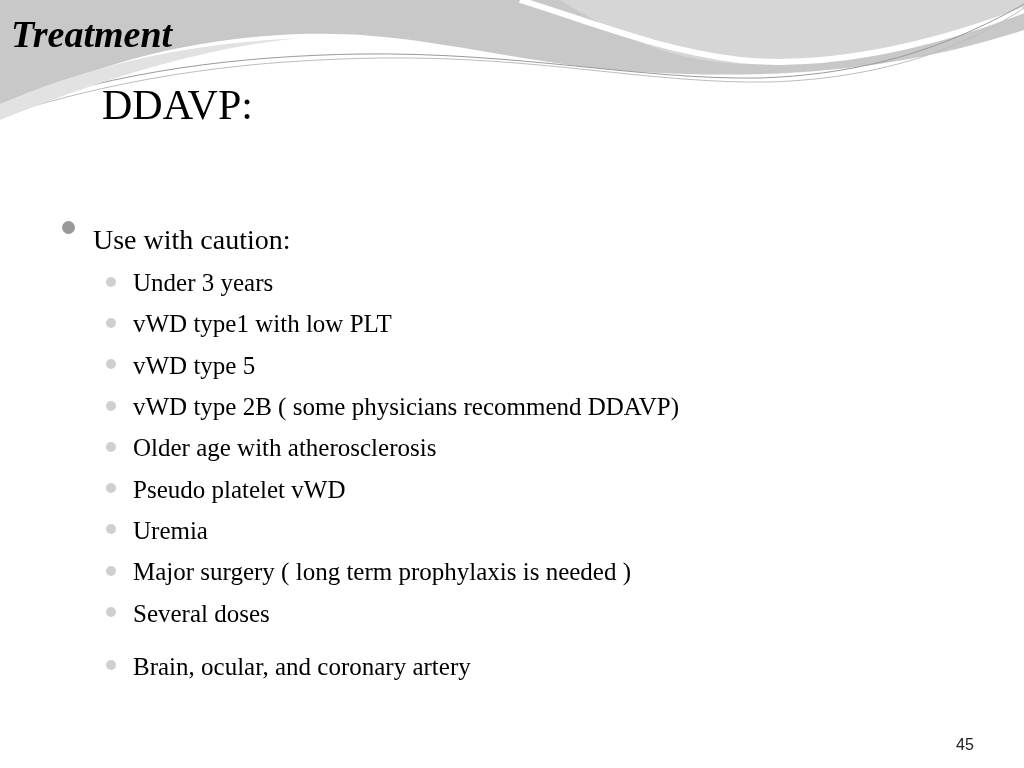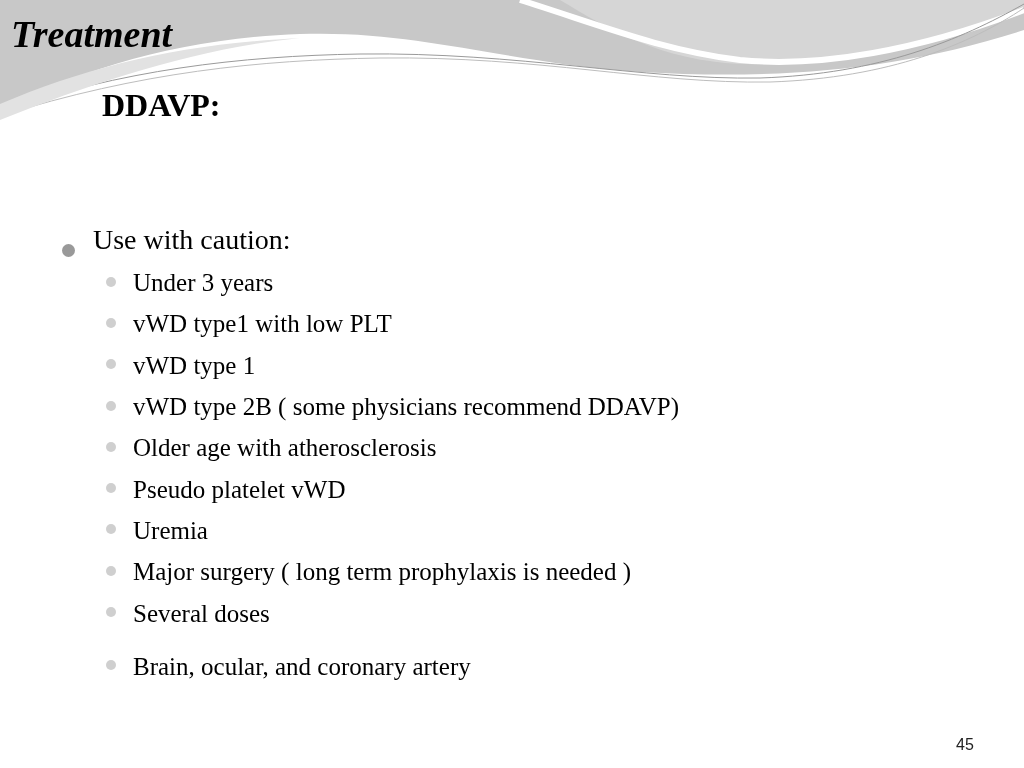--- a/index.html
+++ b/index.html
@@ -10,25 +10,25 @@
     color: #000;
   }
   .swoosh { position: absolute; left: 0; top: 0; width: 1024px; height: 130px; }
   .treatment {
     position: absolute; left: 11px; top: 12px;
     font-size: 38px; font-weight: bold; font-style: italic;
     letter-spacing: 0px; line-height: 44px;
   }
   .title {
     position: absolute; left: 102px; top: 80px;
-    font-size: 32px; font-weight: bold; line-height: 50px;
+    font-size: 42px; font-weight: normal; line-height: 50px;
   }
   .l1 {
     position: absolute; left: 60px; top: 222px;
-    display: flex; align-items: flex-end;
+    display: flex; align-items: flex-start;
     font-size: 28px; line-height: 36px;
   }
   .dot1 {
     width: 13px; height: 13px; border-radius: 50%; background: #999999;
     margin-right: 18px; margin-left: 2px; position: relative; top: -1px;
   }
   .l2list { position: absolute; left: 106px; top: 262px; font-family: Liberation Serif, serif; }
   .l2 {
     display: flex; align-items: center;
     font-size: 25px; height: 41.3px; line-height: 41px;
@@ -68,21 +68,21 @@
   <div class="l2">
     <span class="dot2"></span>
     <span>Under 3 years</span>
   </div>
   <div class="l2">
     <span class="dot2"></span>
     <span>vWD type1 with low PLT</span>
   </div>
   <div class="l2">
     <span class="dot2"></span>
-    <span>vWD type 1</span>
+    <span>vWD type 5</span>
   </div>
   <div class="l2">
     <span class="dot2"></span>
     <span>vWD type 2B ( some physicians recommend DDAVP)</span>
   </div>
   <div class="l2">
     <span class="dot2"></span>
     <span>Older age with atherosclerosis</span>
   </div>
   <div class="l2">

